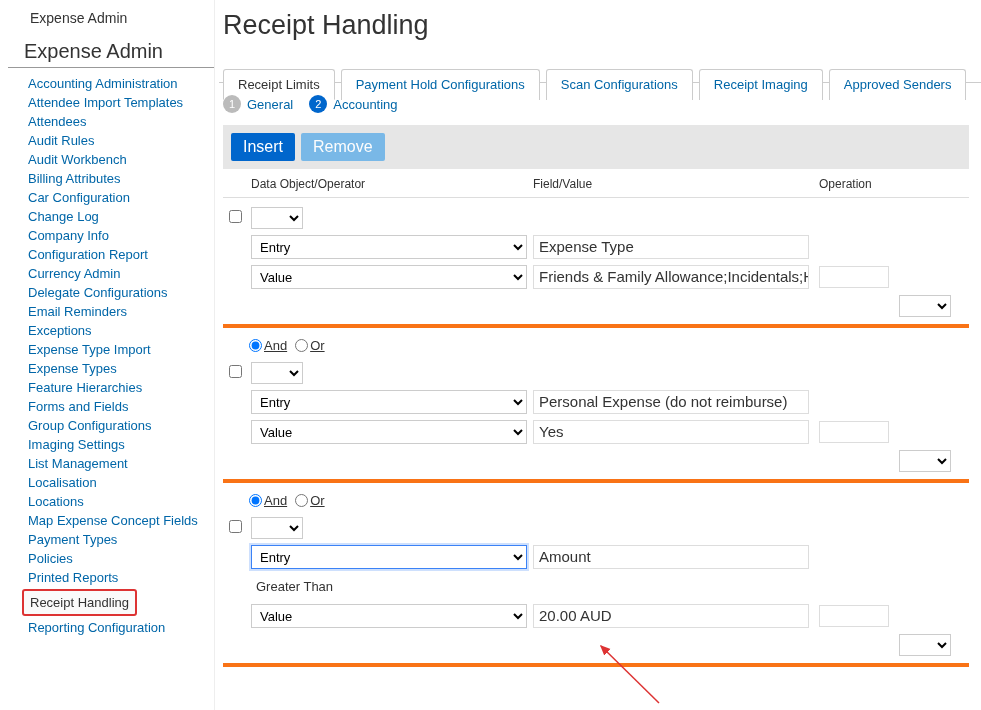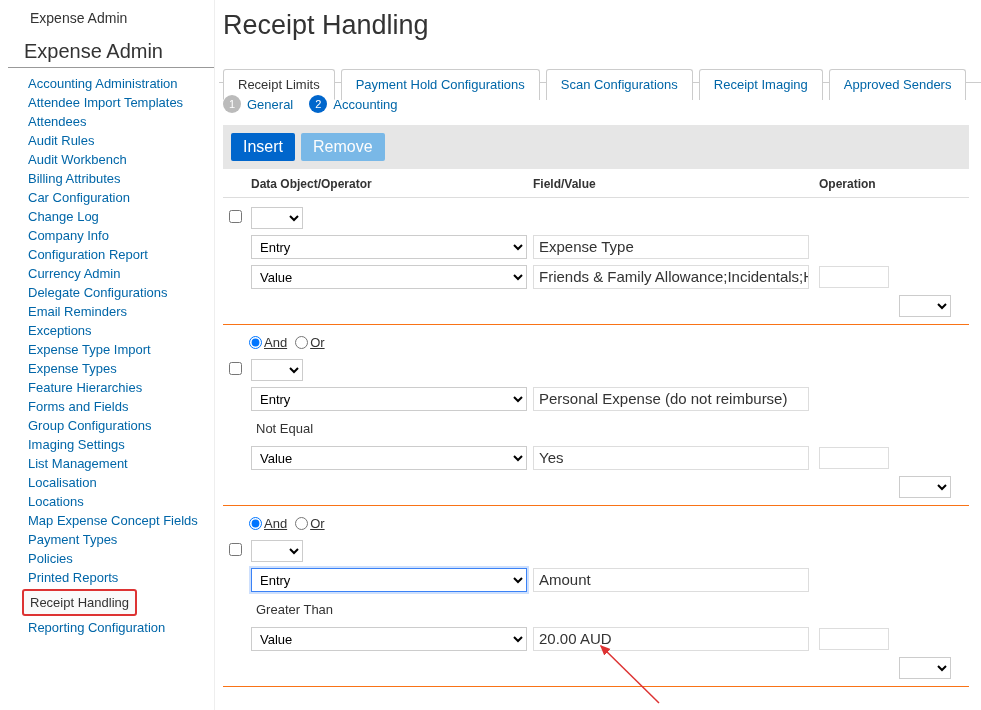--- a/index.html
+++ b/index.html
@@ -24,27 +24,27 @@
     .step-num { display: inline-flex; width: 18px; height: 18px; border-radius: 50%; background: #bbb; color: #fff; align-items: center; justify-content: center; font-size: 11px; }
     .step.active .step-num { background: #0066cc; }
     
     .toolbar { background: #e6e6e6; padding: 8px; margin: 0 12px 0 4px; display: flex; gap: 6px; }
     .btn { padding: 5px 12px; font-size: 16px; border: none; border-radius: 2px; cursor: pointer; color: #fff; }
     .btn-insert { background: #0066cc; }
     .btn-remove { background: #6eb4e8; cursor: default; opacity: .9; }
     
     .cond-table { margin: 0 12px 0 4px; }
     
-    .cond-header { display: flex; padding: 8px 0 6px 0; font-weight: bold; font-size: 12px; border-bottom: 1px solid #ddd; }
+    .cond-header { display: flex; padding: 8px 0 6px 0; font-weight: normal; font-size: 12px; border-bottom: 1px solid #ddd; }
     .col-chk { width: 26px; }
     .col-obj { width: 284px; padding-left: 2px; }
     .col-field { width: 286px; }
     .col-op { width: 120px; }
     
-    .condition-block { padding: 6px 0 4px 0; border-bottom: 1px solid #f97316; }
+    .condition-block { padding: 6px 0 4px 0; border-bottom: 4px solid #f97316; }
     .logic-row { display: flex; gap: 8px; padding: 4px 26px 6px 26px; font-size: 13px; align-items: center; }
     .logic-row label { display: flex; align-items: center; gap: 2px; text-decoration: underline; }
     .cond-row { display: flex; align-items: center; padding: 3px 0; }
     .cond-row .col-chk input[type=checkbox] { margin-left: 6px; }
     .sel-small { width: 52px; height: 22px; border: 1px solid #ccc; background: #fff; font-size: 12px; }
     .sel-wide { width: 276px; height: 24px; border: 1px solid #ccc; background: #fff; font-size: 13px; padding-left: 4px; }
     .sel-wide.hl { border: 1px solid #3b82f6; box-shadow: 0 0 0 2px rgba(59,130,246,.25); }
     .txt-wide { width: 276px; height: 24px; border: 1px solid #ddd; font-size: 15px; padding: 2px 5px; color: #333; overflow: hidden; white-space: nowrap; text-overflow: clip; }
     .op-text { width: 276px; font-size: 13px; padding: 4px 5px; }
     .sel-op { width: 52px; height: 22px; border: 1px solid #ccc; background: #fff; }
@@ -145,26 +145,20 @@
               <div class="cond-row">
                 <div class="col-chk"></div>
                 <div class="col-obj"><select class="sel-wide"><option>Entry</option></select></div>
                 <div class="col-field">
                   <div class="txt-wide">Personal Expense  (do not reimburse)</div>
                 </div>
                 <div class="col-op"></div>
               </div>
               <div class="cond-row">
                 <div class="col-chk"></div>
-                <div class="col-obj">
-                  <div class="op-text">Not Equal</div>
-                </div>
-              </div>
-              <div class="cond-row">
-                <div class="col-chk"></div>
                 <div class="col-obj"><select class="sel-wide"><option>Value</option></select></div>
                 <div class="col-field">
                   <div class="txt-wide">Yes</div>
                 </div>
                 <div class="col-op"><input class="op-input" style=""></div>
               </div>
               <div class="cond-row">
                 <div class="op-container">
                   <select class="sel-op"><option></option></select>
                 </div>

